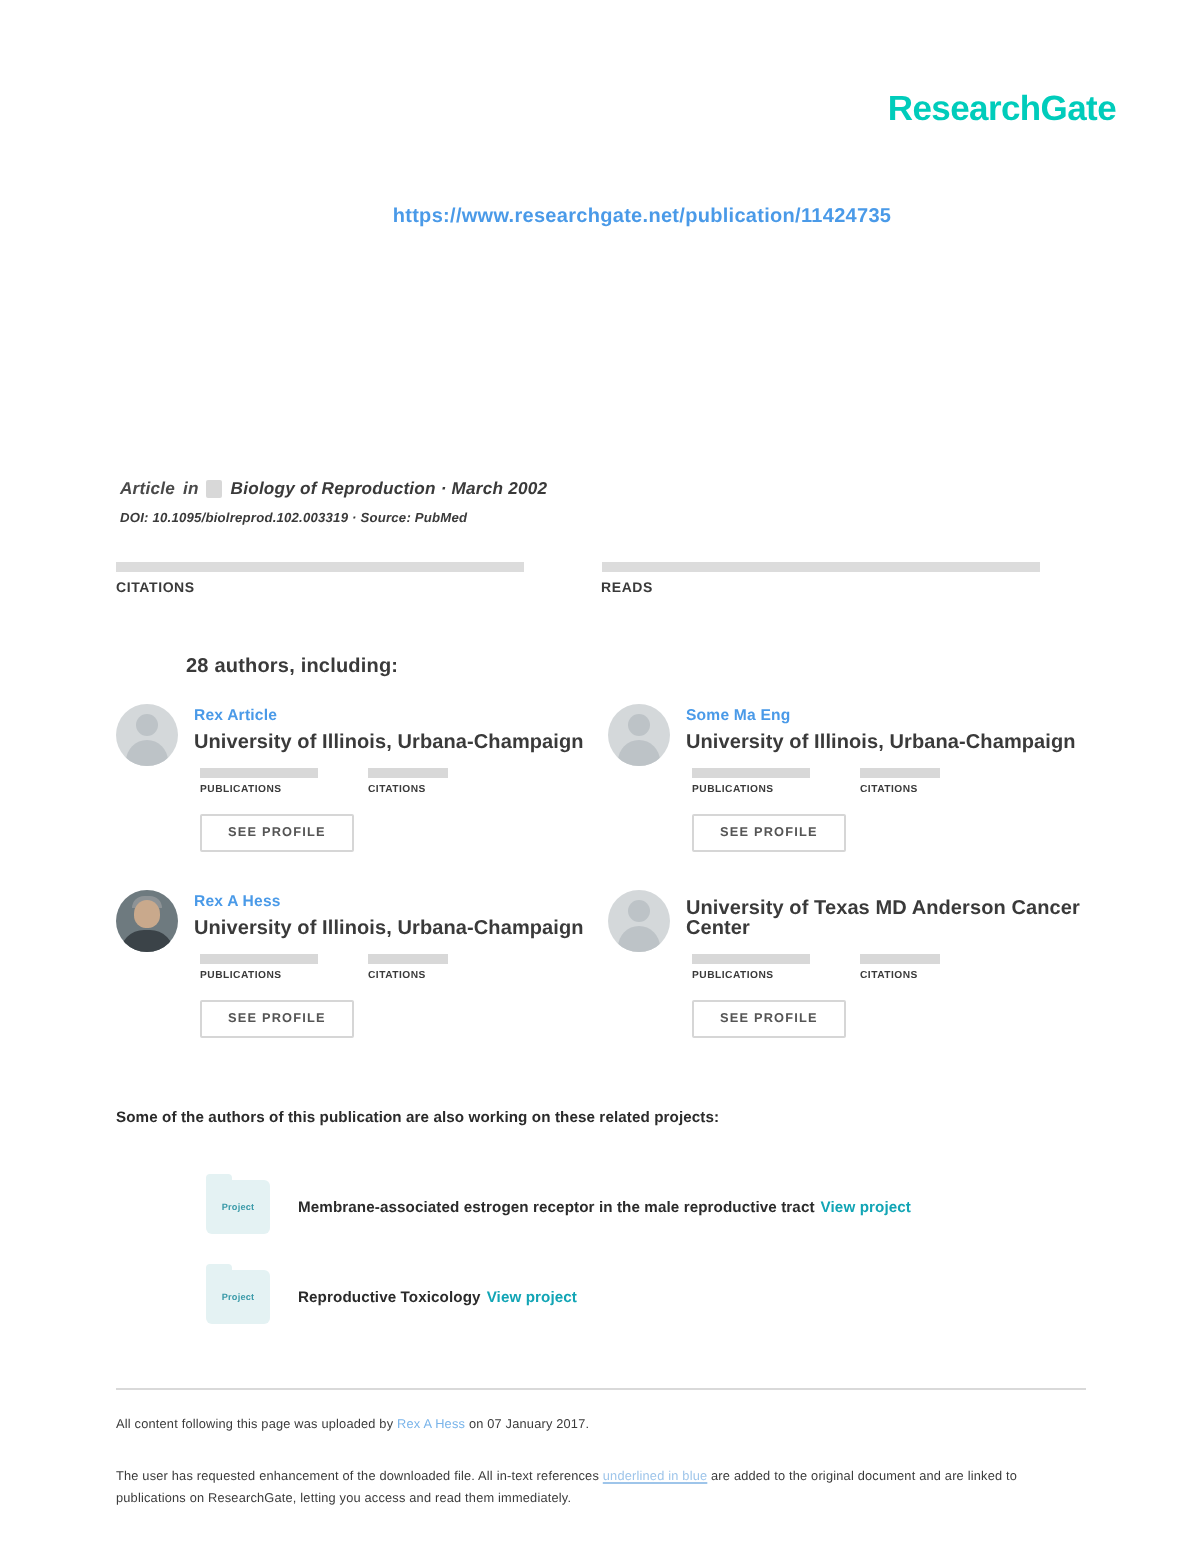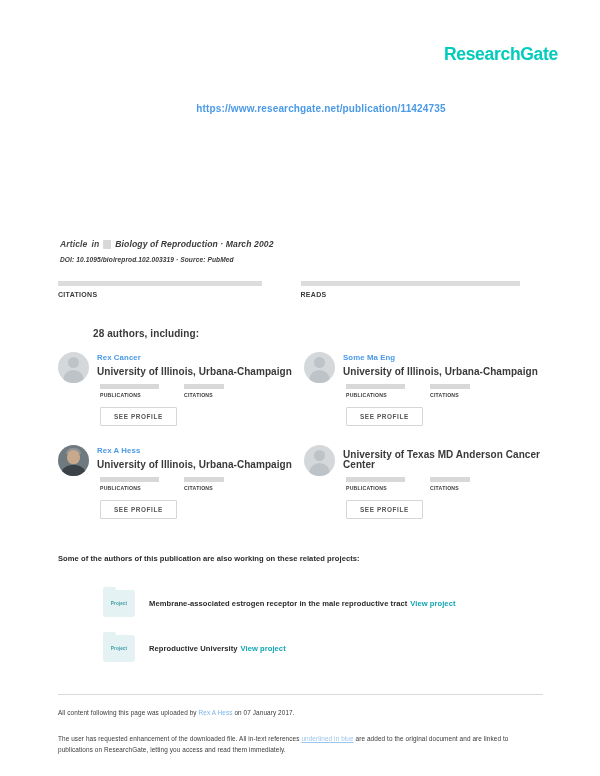--- a/index.html
+++ b/index.html
@@ -355,21 +355,21 @@
   <div class="authors-head">28 authors, including:</div>
 
   <div class="authors-grid">
 
     <div class="author-card">
       <div class="avatar">
           <div class="head"></div>
           <div class="body"></div>
         </div>
       <div class="a-info">
-        <div class="a-name">Rex Cancer</div>
+        <div class="a-name">Rex Article</div>
         <div class="a-affil">University of Illinois, Urbana-Champaign</div>
         <div class="a-stats">
           <div class="a-stat pubs">
             <div class="a-stat-bar"></div>
             <div class="a-stat-label">PUBLICATIONS</div>
           </div>
           <div class="a-stat cites">
             <div class="a-stat-bar"></div>
             <div class="a-stat-label">CITATIONS</div>
           </div>
@@ -455,21 +455,21 @@
       </div>
       <div class="proj-text">
         <span>Membrane-associated estrogen receptor in the male reproductive tract</span><span class="view-project">View project</span>
       </div>
     </div>
     <div class="proj-row">
       <div class="proj-icon">
         <span>Project</span>
       </div>
       <div class="proj-text">
-        <span>Reproductive University</span><span class="view-project">View project</span>
+        <span>Reproductive Toxicology</span><span class="view-project">View project</span>
       </div>
     </div>
   </div>
 
   <div class="footer-rule"></div>
 
   <div class="uploaded-line">
     <span>All content following this page was uploaded by </span><a href="#">Rex A Hess</a><span> on 07 January 2017.</span>
   </div>
 

